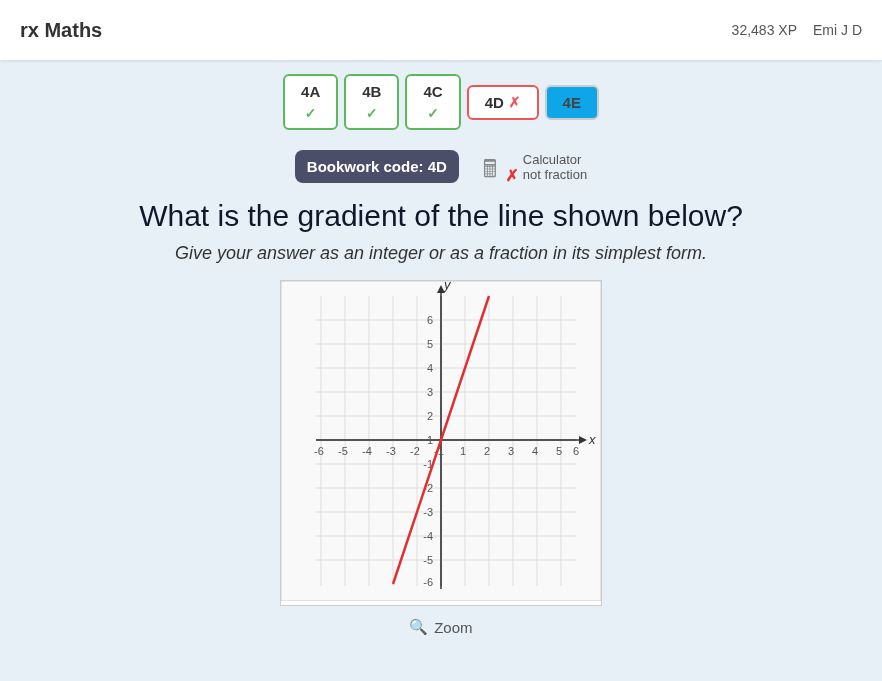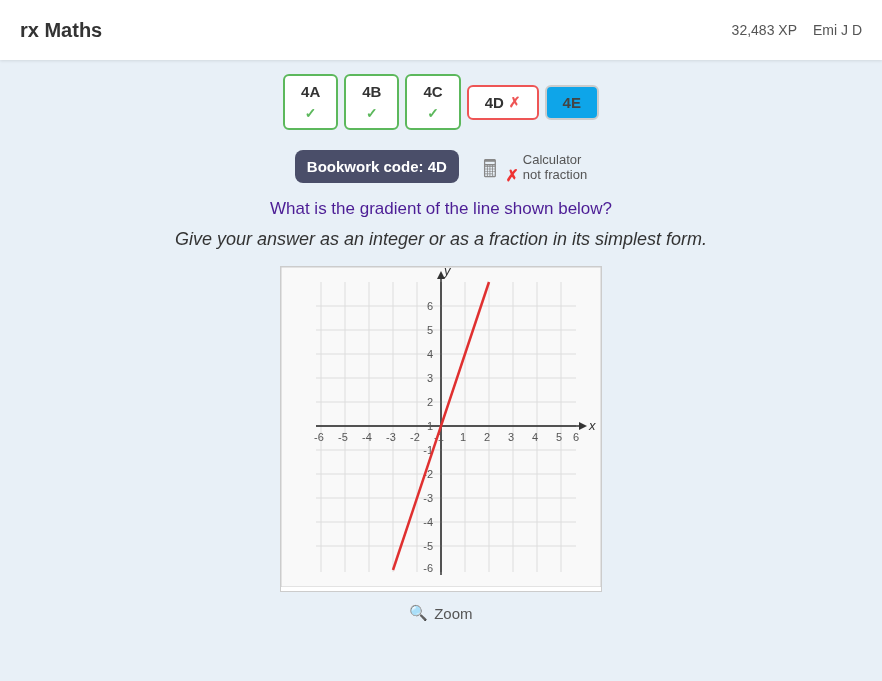--- a/index.html
+++ b/index.html
@@ -117,22 +117,22 @@
       color: #e33;
       font-size: 16px;
       font-weight: bold;
     }
     
     .question-section {
       text-align: center;
       padding: 0 40px;
     }
     .question-main {
-      font-size: 17px;
-      color: #4c1d95;
+      font-size: 30px;
+      color: #0f172a;
       margin-bottom: 10px;
       margin-top: 12px;
     }
     .question-sub {
       font-size: 18px;
       color: #333;
       margin-bottom: 16px;
       font-style: italic;
     }
     

